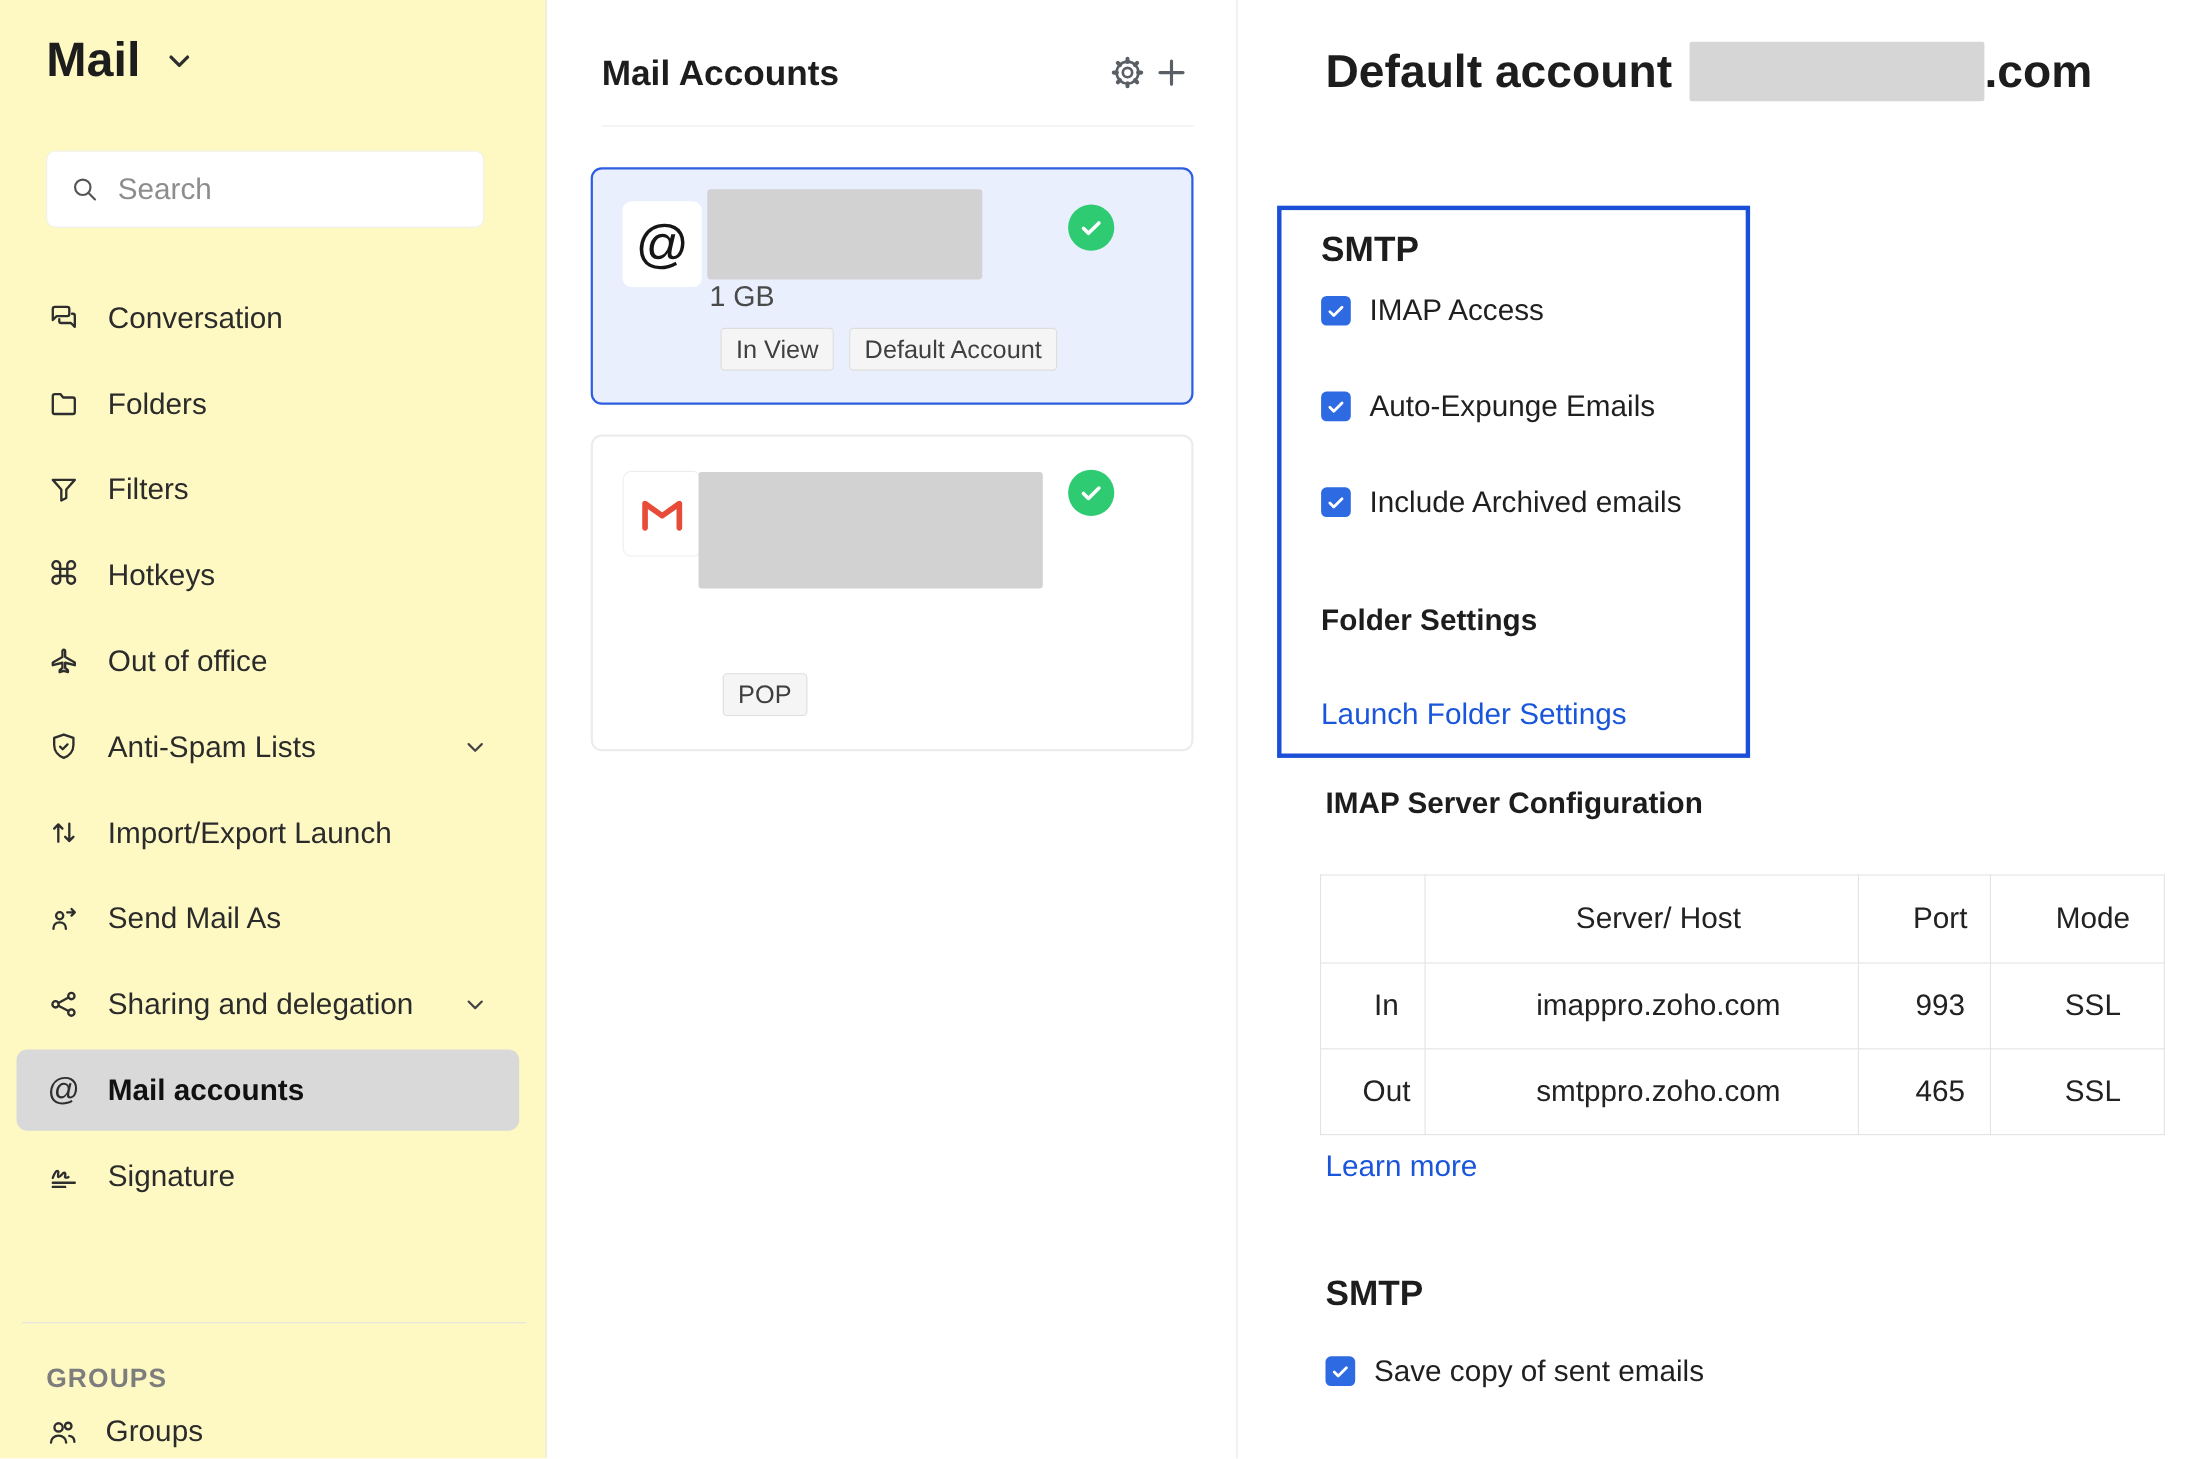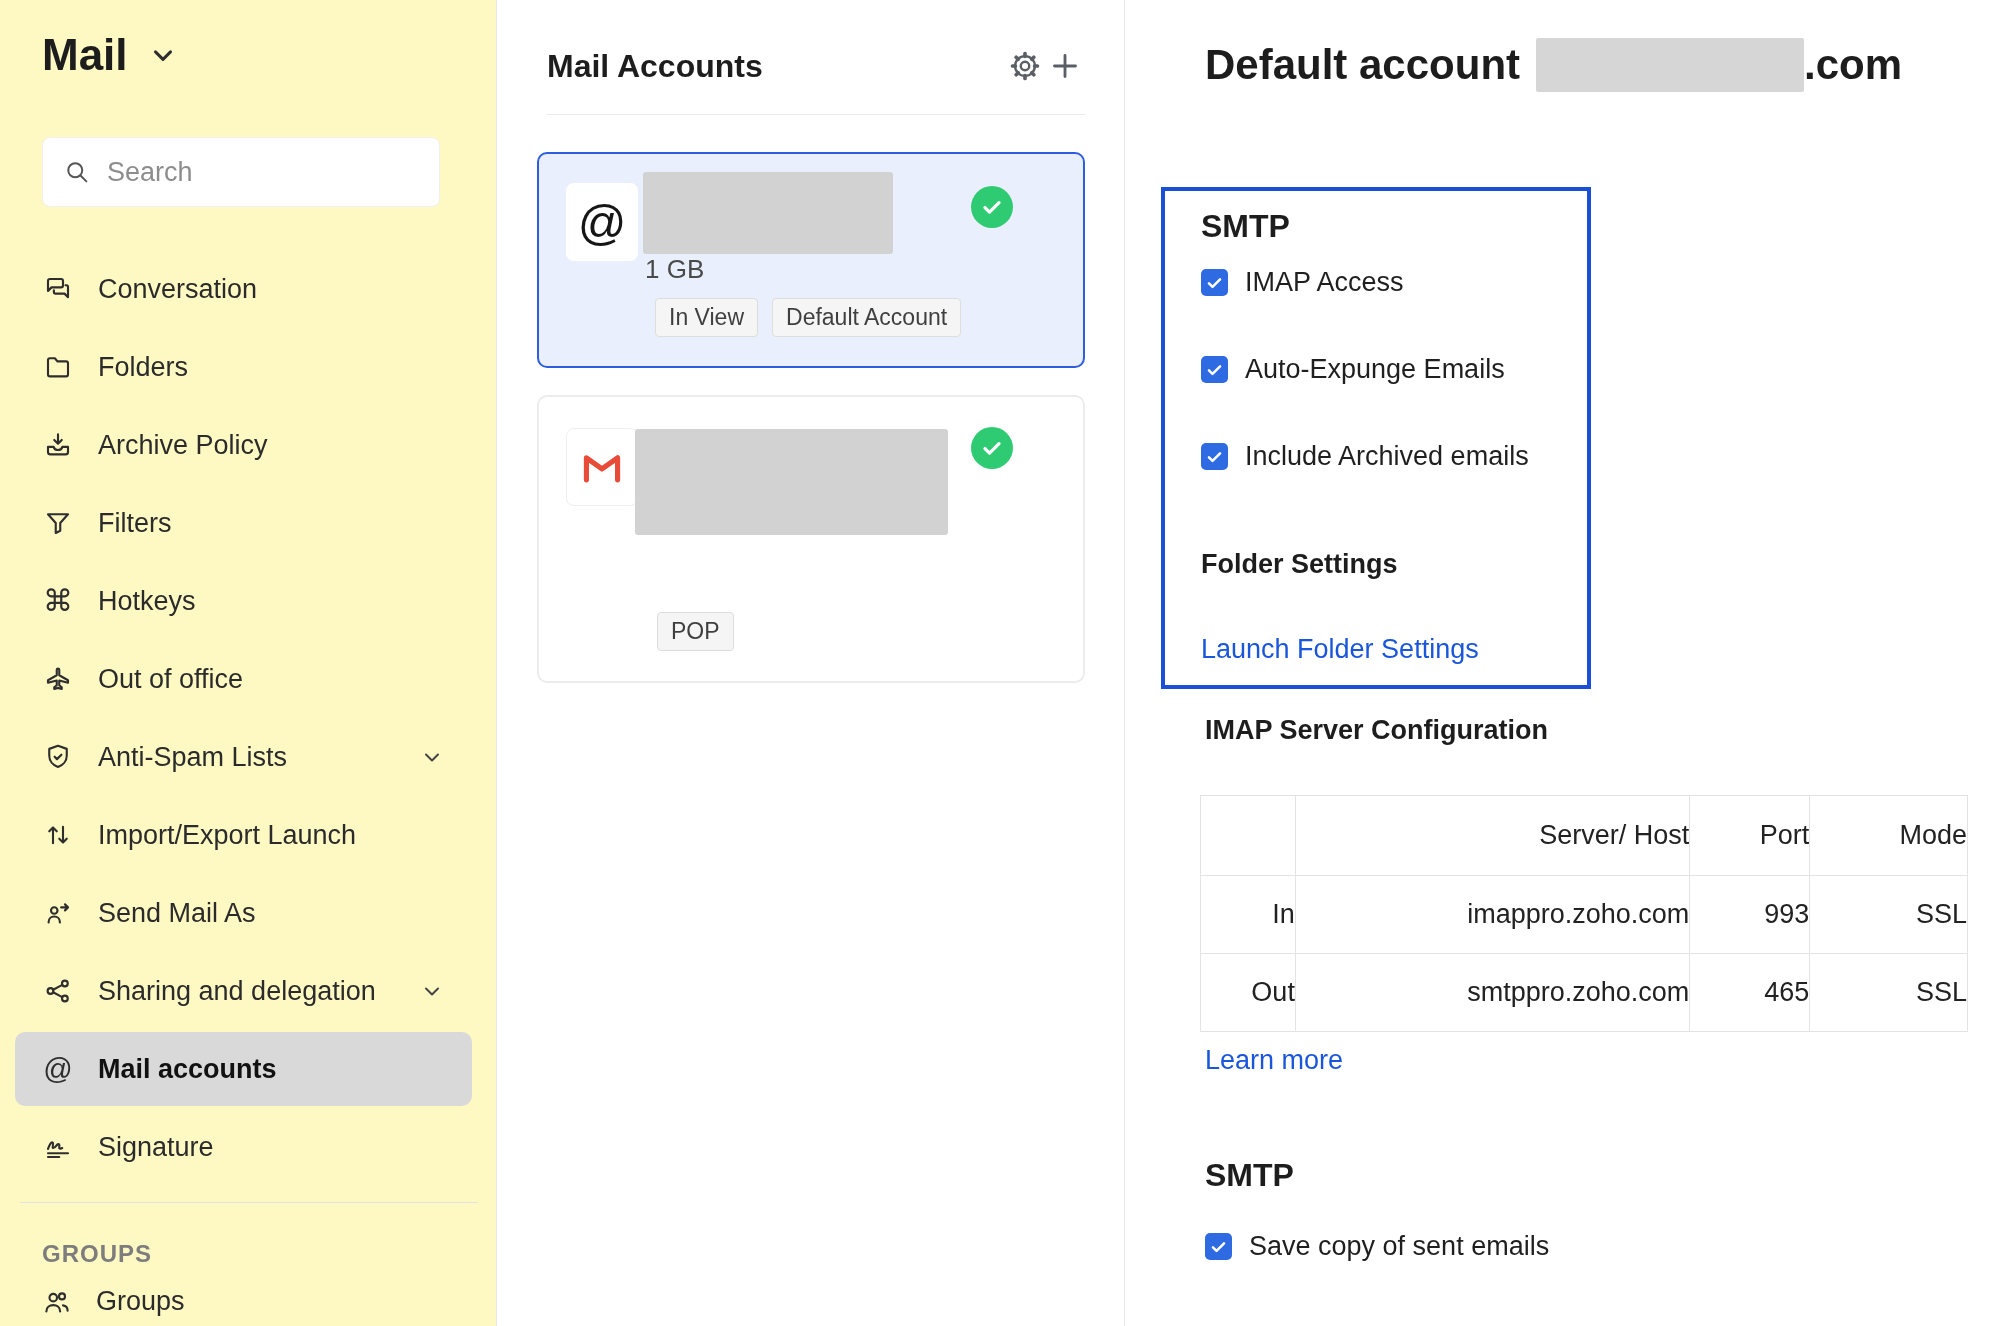--- a/index.html
+++ b/index.html
@@ -78,21 +78,21 @@
             font-size:27px; color:#1f1f1f; }
   .cb { width:27px; height:27px; background:#2e6ae1; border-radius:5px; display:flex;
         align-items:center; justify-content:center; cursor:pointer; flex:none; }
   .cb-1 { top:76px; } .cb-2 { top:163px; } .cb-3 { top:250px; }
   .folder-heading { position:absolute; left:36px; top:358px; font-size:27px; font-weight:700; color:#1d1d1d; }
   .link { color:#1a56db; font-size:27px; cursor:pointer; }
   .folder-link { position:absolute; left:36px; top:443px; }
   .server-heading { position:absolute; left:79px; top:715px; font-size:27px; font-weight:700; color:#1d1d1d; }
   .config-table { position:absolute; left:74px; top:795px; width:768px; border-collapse:collapse;
                   font-size:27px; color:#222; }
-  .config-table th, .config-table td { border:1px solid #e3e3e3; font-weight:400; text-align:right; }
+  .config-table th, .config-table td { border:1px solid #e3e3e3; font-weight:400; text-align:center; }
   .config-table th { height:80px; }
   .config-table td { height:78px; }
   .col-dir { width:95px; padding-left:25px; }
   .col-host { width:395px; padding-left:30px; }
   .col-port { width:120px; padding-left:28px; }
   .col-mode { width:158px; padding-left:28px; }
   .learn-link { position:absolute; left:79px; top:1045px; }
   .smtp-heading { position:absolute; left:79px; top:1157px; font-size:32px; font-weight:700; color:#1d1d1d; }
   .smtp-row { left:79px; top:1231px; }
 </style>
@@ -134,29 +134,20 @@
 
     <div class="nav-item">
       <span class="nav-icon">
         <svg width="30" height="30" viewBox="0 0 24 24">
             <path class="ic" d="M4 6.5C4 5.7 4.7 5 5.5 5h4l2 2.5h7c.8 0 1.5.7 1.5 1.5v9c0 .8-.7 1.5-1.5 1.5h-13C4.7 19.5 4 18.8 4 18V6.5z"></path>
           </svg>
       </span>
       <span class="nav-label">Folders</span>
     </div>
 
-    <div class="nav-item">
-      <span class="nav-icon">
-        <svg width="30" height="30" viewBox="0 0 24 24">
-            <path class="ic" d="M12 3.5V11m0 0L9 8m3 3l3-3"></path>
-            <path class="ic" d="M4 13.5h4.5c.4 1.5 1.8 2.5 3.5 2.5s3.1-1 3.5-2.5H20v4c0 1.1-.9 2-2 2H6c-1.1 0-2-.9-2-2v-4z"></path>
-          </svg>
-      </span>
-      <span class="nav-label">Archive Policy</span>
-    </div>
 
     <div class="nav-item">
       <span class="nav-icon">
         <svg width="30" height="30" viewBox="0 0 24 24">
             <path class="ic" d="M4 5h16l-6.2 7v6.2L10.2 20v-8L4 5z"></path>
           </svg>
       </span>
       <span class="nav-label">Filters</span>
     </div>
 

